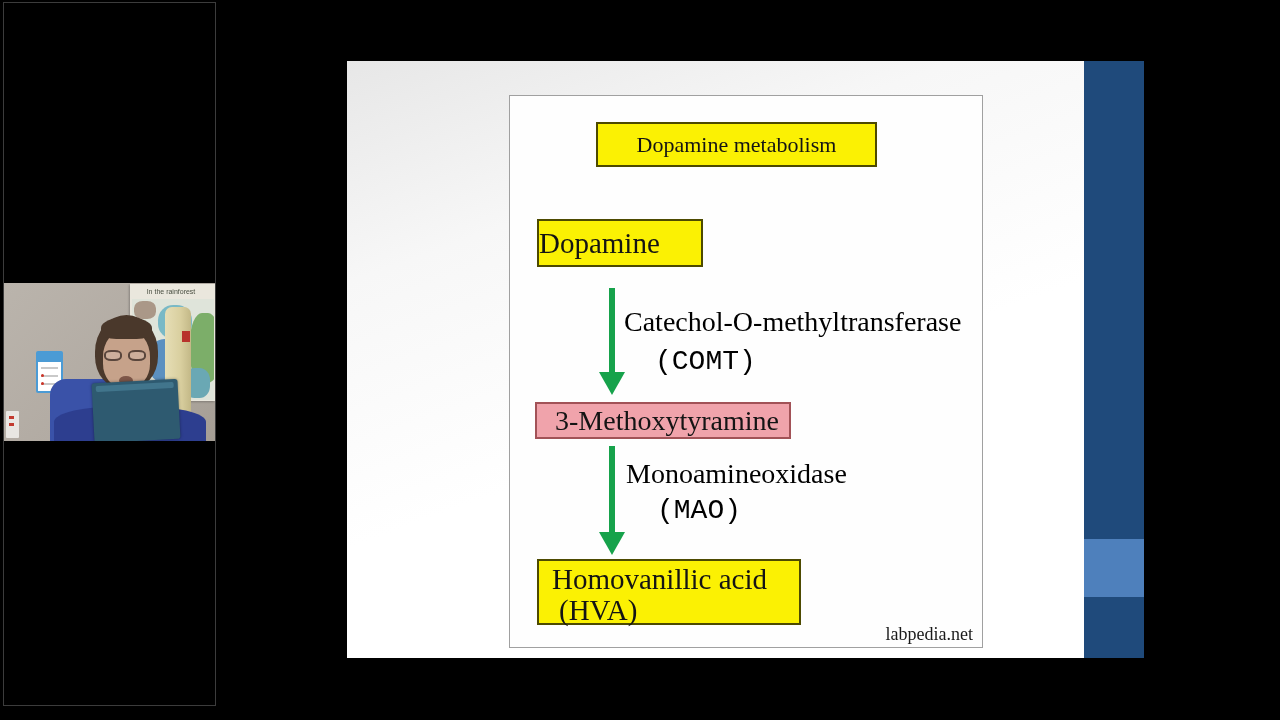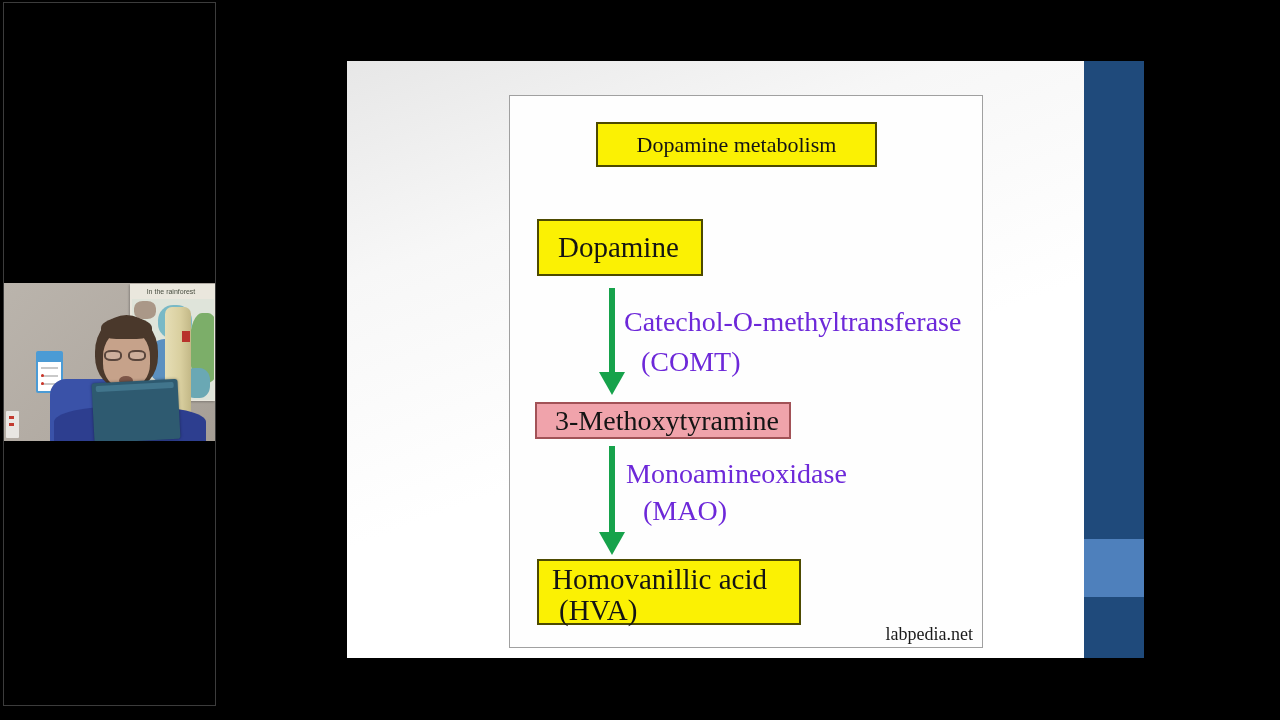--- a/index.html
+++ b/index.html
@@ -58,29 +58,29 @@
   .slide{position:absolute;left:347px;top:61px;width:797px;height:597px;
          background:linear-gradient(160deg,#e7e7e7 0%,#f7f7f7 25%,#ffffff 55%);overflow:hidden;}
   .accent-bar{position:absolute;right:0;top:0;width:60px;height:100%;background:#1f4a7b;}
   .accent-light{position:absolute;left:0;top:478px;width:100%;height:58px;background:#4e80bc;}
   .frame{position:absolute;left:162px;top:34px;width:474px;height:553px;
          border:1px solid #a0a0a0;background:#fefefe;}
   .node{position:absolute;color:#141414;display:flex;align-items:center;}
   .yellow{background:#fbf103;border:2px solid #4d4a00;}
   .pink{background:#f0a3ab;border:2px solid #a25257;}
   .title-box{left:86px;top:26px;width:281px;height:45px;justify-content:center;font-size:22px;font-family:Liberation Serif, serif;}
-  .dopamine-box{left:27px;top:123px;width:166px;height:57px;padding-left:19px;font-size:29px;}
+  .dopamine-box{left:27px;top:123px;width:166px;height:48px;font-size:29px;}
   .mt-box{left:25px;top:306px;width:256px;height:37px;padding-left:18px;font-size:28px;}
   .hva-box{left:27px;top:463px;width:264px;height:66px;font-size:29px;display:block;
            padding:3px 0 0 13px;line-height:31px;}
   .hva-line2{margin-left:7px;}
-  .enzyme{position:absolute;color:#6d28d9;font-size:28px;}
+  .enzyme{position:absolute;color:#000000;font-size:28px;}
   .enz1{left:114px;top:206px;line-height:40px;}
   .enz2{left:116px;top:359px;line-height:37px;}
-  .abbr{margin-left:17px;}
+  .abbr{margin-left:31px;font-family:Liberation Mono, monospace;}
   .arrow{position:absolute;width:26px;}
   .arrow1{left:89px;top:192px;}
   .arrow2{left:89px;top:350px;}
   .shaft{position:absolute;left:10px;top:0;width:6px;background:#16a24b;}
   .shaft1{height:84px;} .shaft2{height:86px;}
   .head{position:absolute;left:0;width:0;height:0;border-left:13px solid transparent;
         border-right:13px solid transparent;border-top:23px solid #16a24b;}
   .head1{top:84px;} .head2{top:86px;}
   .watermark{position:absolute;right:9px;bottom:2px;font-size:18px;color:#1a1a1a;}
 </style>

